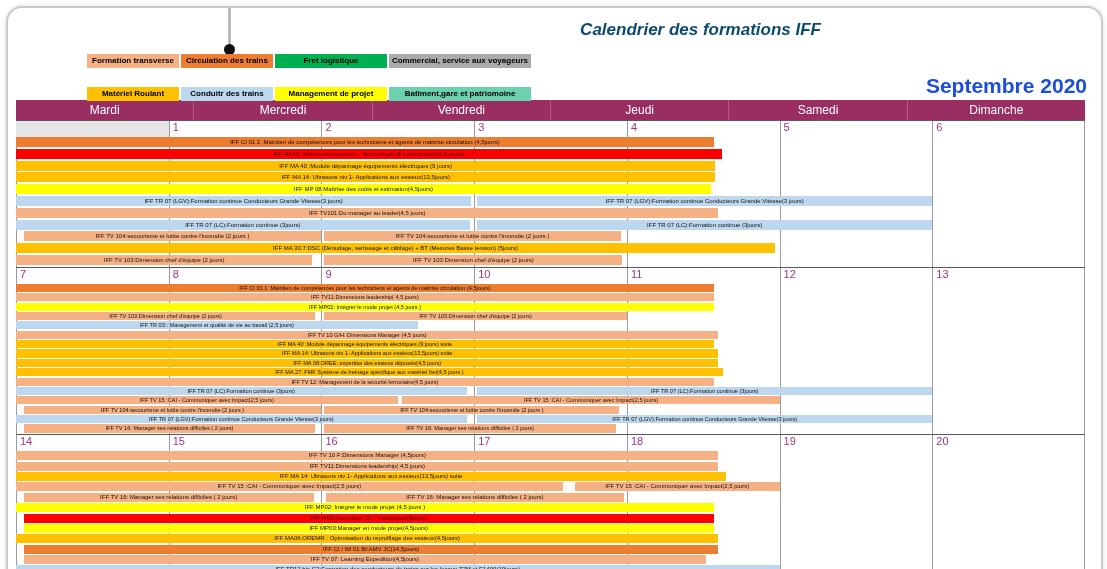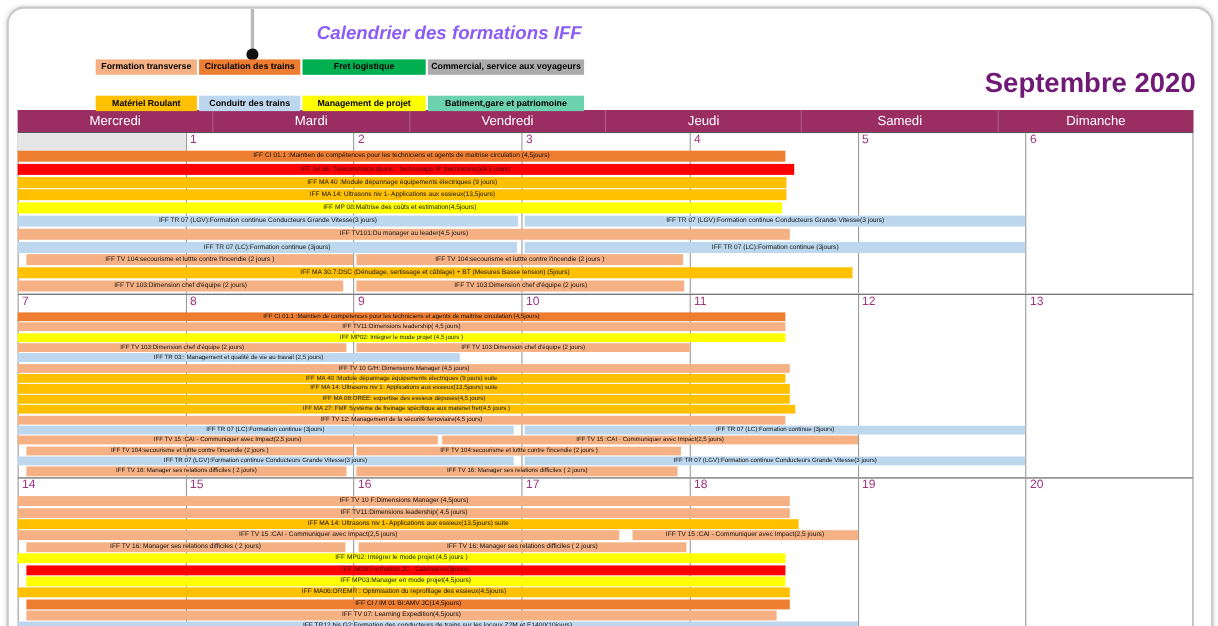--- a/index.html
+++ b/index.html
@@ -11,23 +11,23 @@
   .topbar{position:relative;height:92px;}
   .logo{position:absolute;left:18px;top:10px;width:130px;}
   .logo-text{font-weight:bold;font-size:44px;line-height:40px;color:#5E1747;letter-spacing:-3px;}
   .logo-rule{height:3px;background:#5E1747;width:96px;margin-top:2px;}
   .logo-arabic{height:4px;width:96px;margin-top:2px;
      background:repeating-linear-gradient(90deg,#8a7d87 0 5px,transparent 5px 8px);}
   .logo-sub{font-size:4.6px;color:#968a93;letter-spacing:.4px;margin-top:1px;white-space:nowrap;}
   .pin{position:absolute;left:216px;top:0;}
   .pin-string{width:3px;height:40px;background:#b9b9b9;margin-left:4px;}
   .pin-ball{width:11px;height:11px;border-radius:50%;background:#111;margin-top:-4px;}
-  .title{position:absolute;left:280px;right:280px;top:12px;text-align:left;
-         font-size:17px;font-weight:bold;font-style:italic;color:#8b5cf6;}
-  .month{position:absolute;right:14px;top:54px;font-size:25px;font-weight:bold;color:#701a75;}
+  .title{position:absolute;left:280px;right:280px;top:12px;text-align:right;
+         font-size:17px;font-weight:bold;font-style:italic;color:#0c4a6e;}
+  .month{position:absolute;right:14px;top:66px;font-size:21px;font-weight:bold;color:#1d4ed8;}
   .legend{position:absolute;left:79px;top:46px;}
   .legend-row{display:flex;margin-bottom:19px;}
   .legend-item{height:14px;line-height:14px;text-align:center;font-size:8px;font-weight:bold;
                color:#000;margin-right:2px;overflow:hidden;white-space:nowrap;}
   
   .dayheader{display:flex;height:20px;background:#9A2D62;margin-left:8px;width:1069px;}
   .dh-cell{flex:1;color:#fff;text-align:center;font-size:12px;line-height:20px;
            border-right:1px solid #b05a84;}
   .dh-cell:last-child{border-right:none;}
   .week{position:relative;margin-left:8px;width:1069px;border-top:1px solid #595959;
@@ -61,22 +61,22 @@
       <div class="legend-row" id="legend-row2">
           <div class="legend-item" style="width: 92px; background: rgb(255, 192, 0);">Matériel Roulant</div>
           <div class="legend-item" style="width: 92px; background: rgb(189, 215, 238);">Conduitr des trains</div>
           <div class="legend-item" style="width: 112px; background: rgb(255, 255, 0); text-align: center;">Management de projet</div>
           <div class="legend-item" style="width: 142px; background: rgb(107, 209, 175);">Batiment,gare et patriomoine</div>
         </div>
     </div>
     <div class="month">Septembre 2020</div>
   </div>
   <div class="dayheader" id="dayheader">
+      <div class="dh-cell">Mardi</div>
       <div class="dh-cell">Mercredi</div>
-      <div class="dh-cell">Mardi</div>
       <div class="dh-cell">Vendredi</div>
       <div class="dh-cell">Jeudi</div>
       <div class="dh-cell">Samedi</div>
       <div class="dh-cell">Dimanche</div>
     </div>
   <div id="weeks">
       <div class="week" style="height: 146.8px;">
         <div class="gl" style="left: calc(0%);"></div>
         <div class="gl" style="left: calc(14.2857%);"></div>
         <div class="gl" style="left: calc(28.5714%);"></div>

